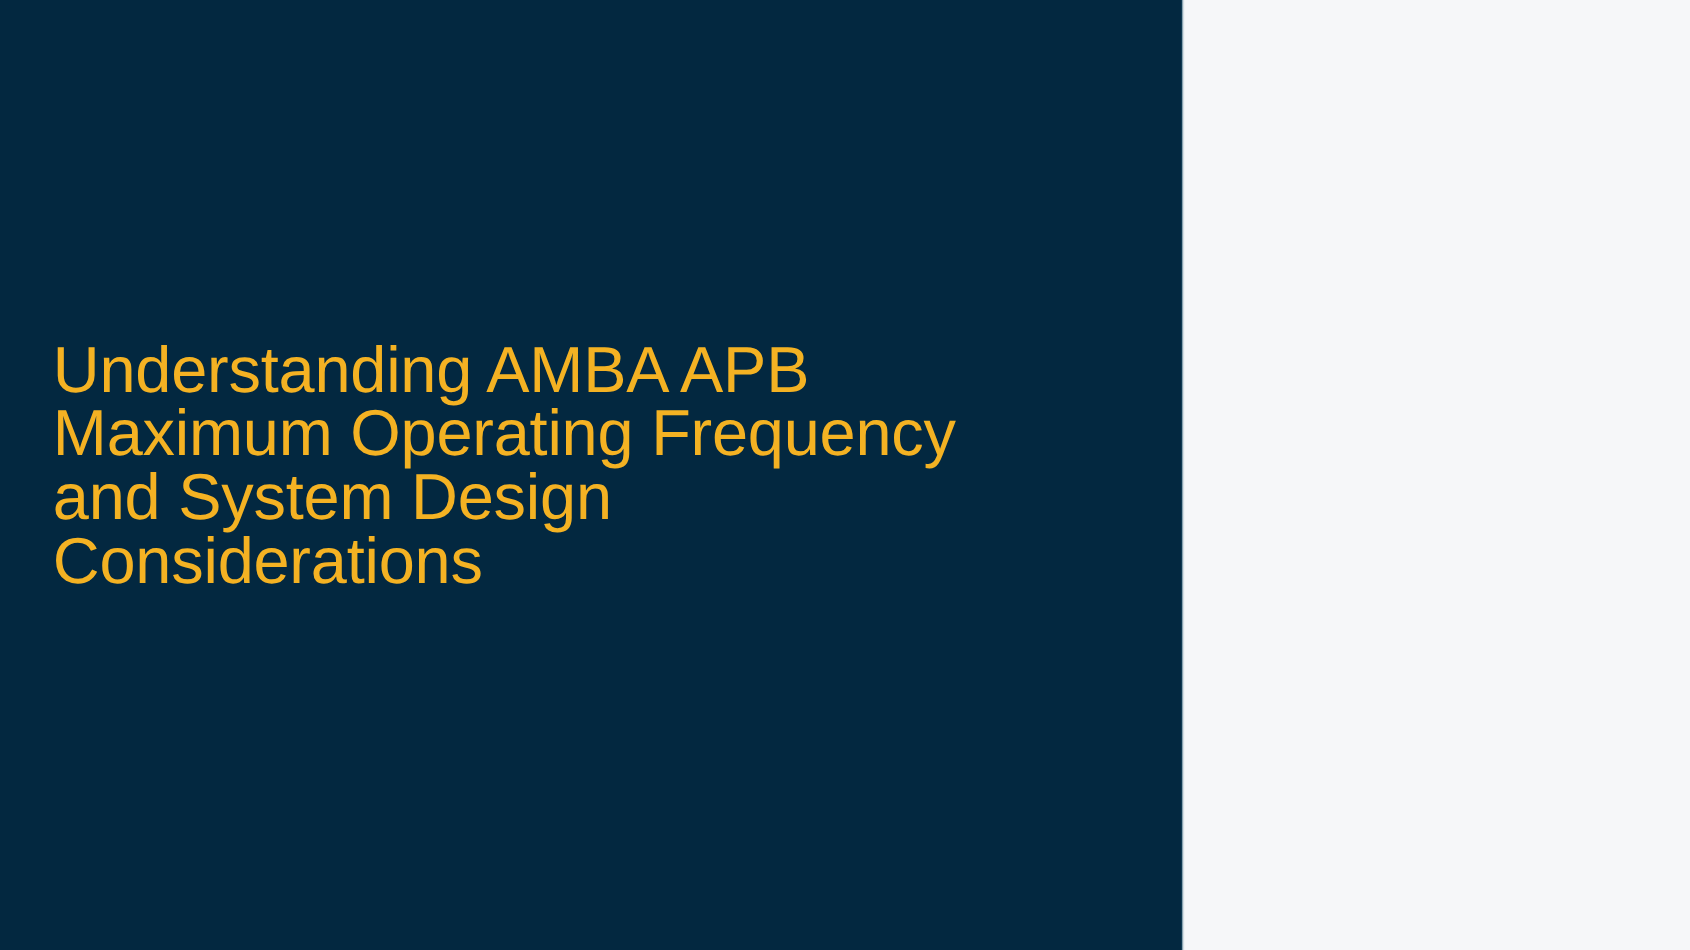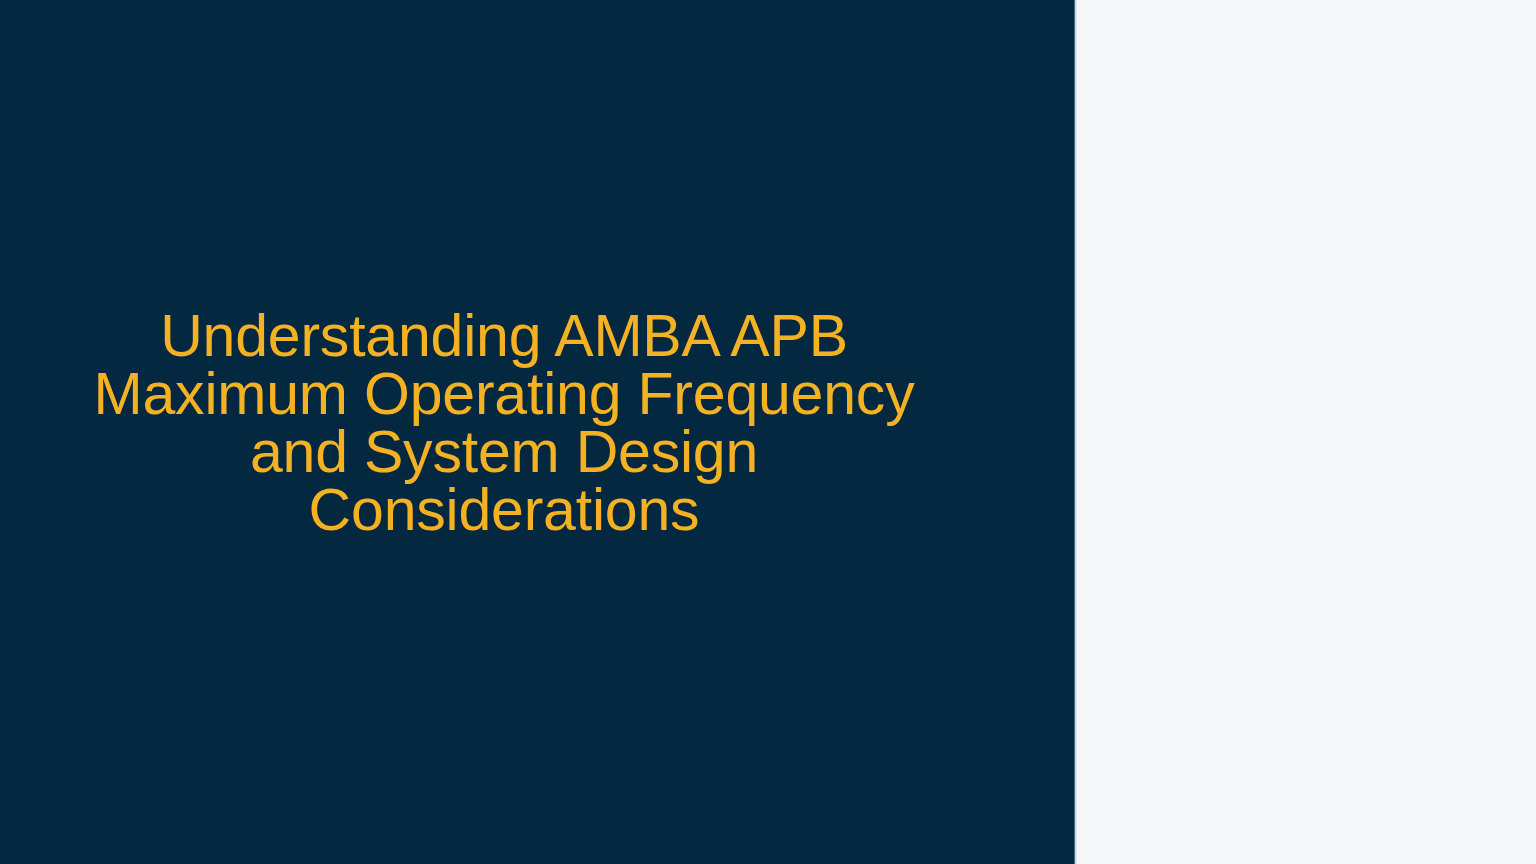--- a/index.html
+++ b/index.html
@@ -28,21 +28,20 @@
     display: flex;
     align-items: center;
   }
 
   #title-block {
     padding-left: 48px;
     padding-right: 40px;
     width: 1000px;
     box-sizing: border-box;
     margin-top: -18px;
-    text-align: center;
   }
 
   #slide-title {
     margin: 0;
     color: #f4b223;
     font-family: "Liberation Sans", sans-serif;
     font-weight: 400;
     font-size: 59px;
     line-height: 58px;
     letter-spacing: -0.2px;

